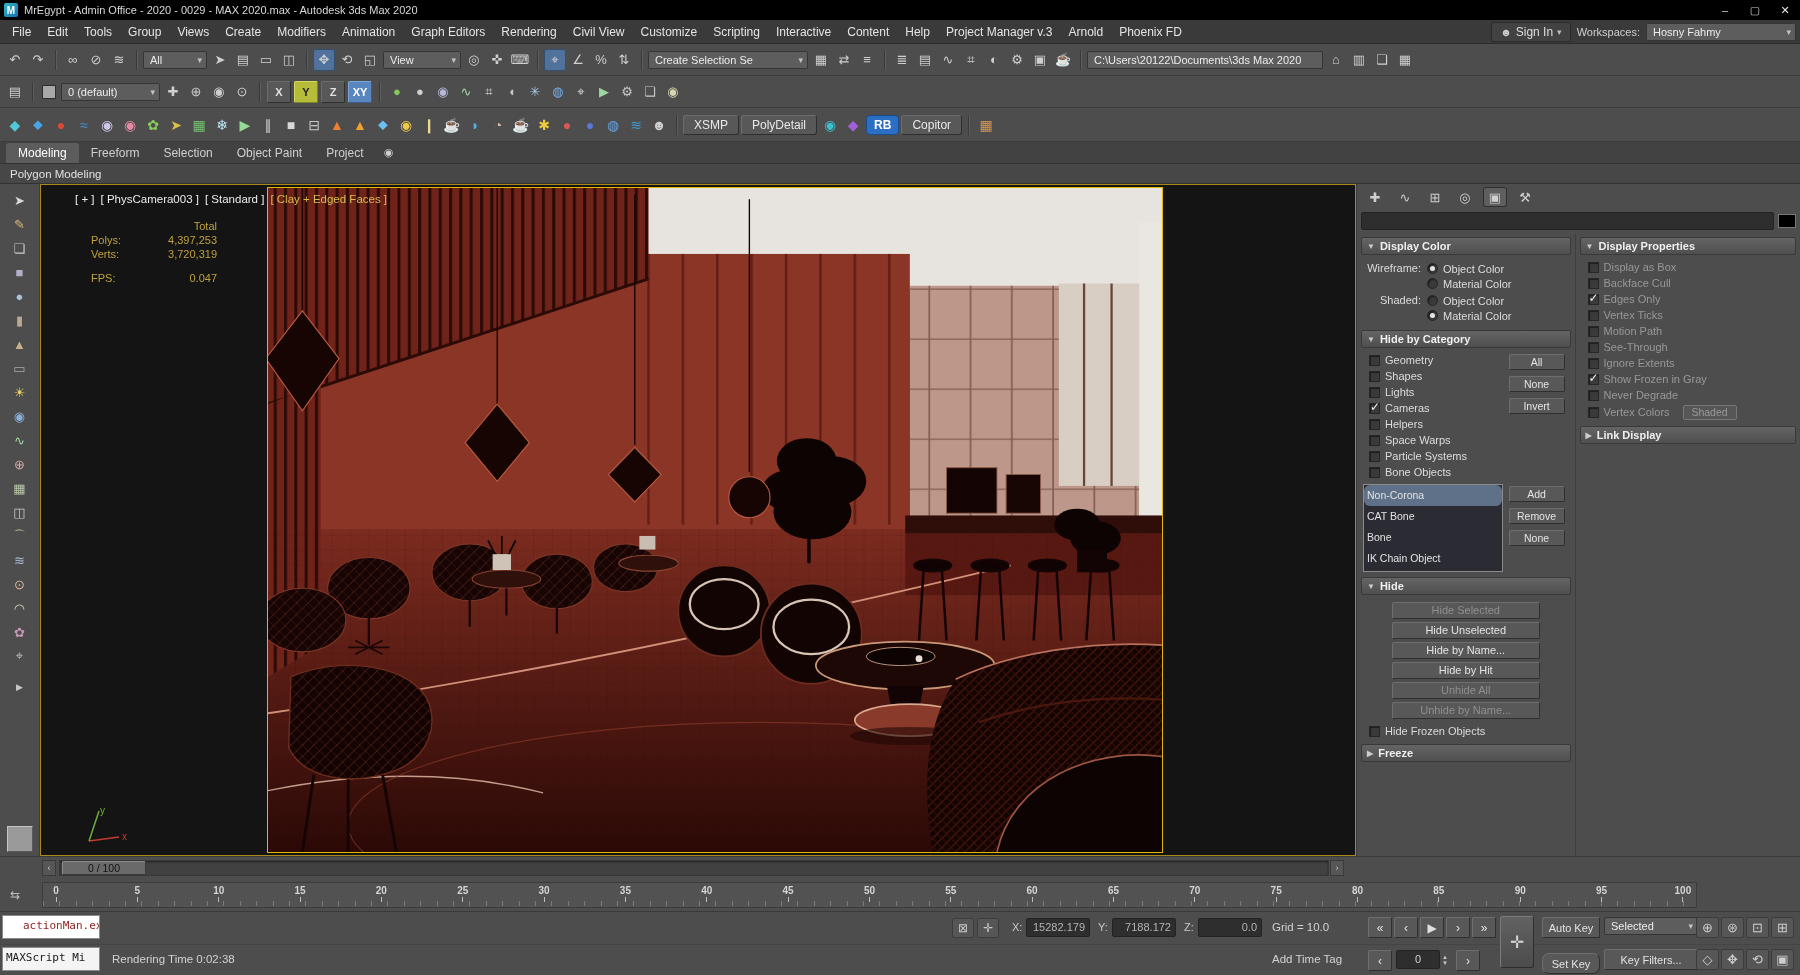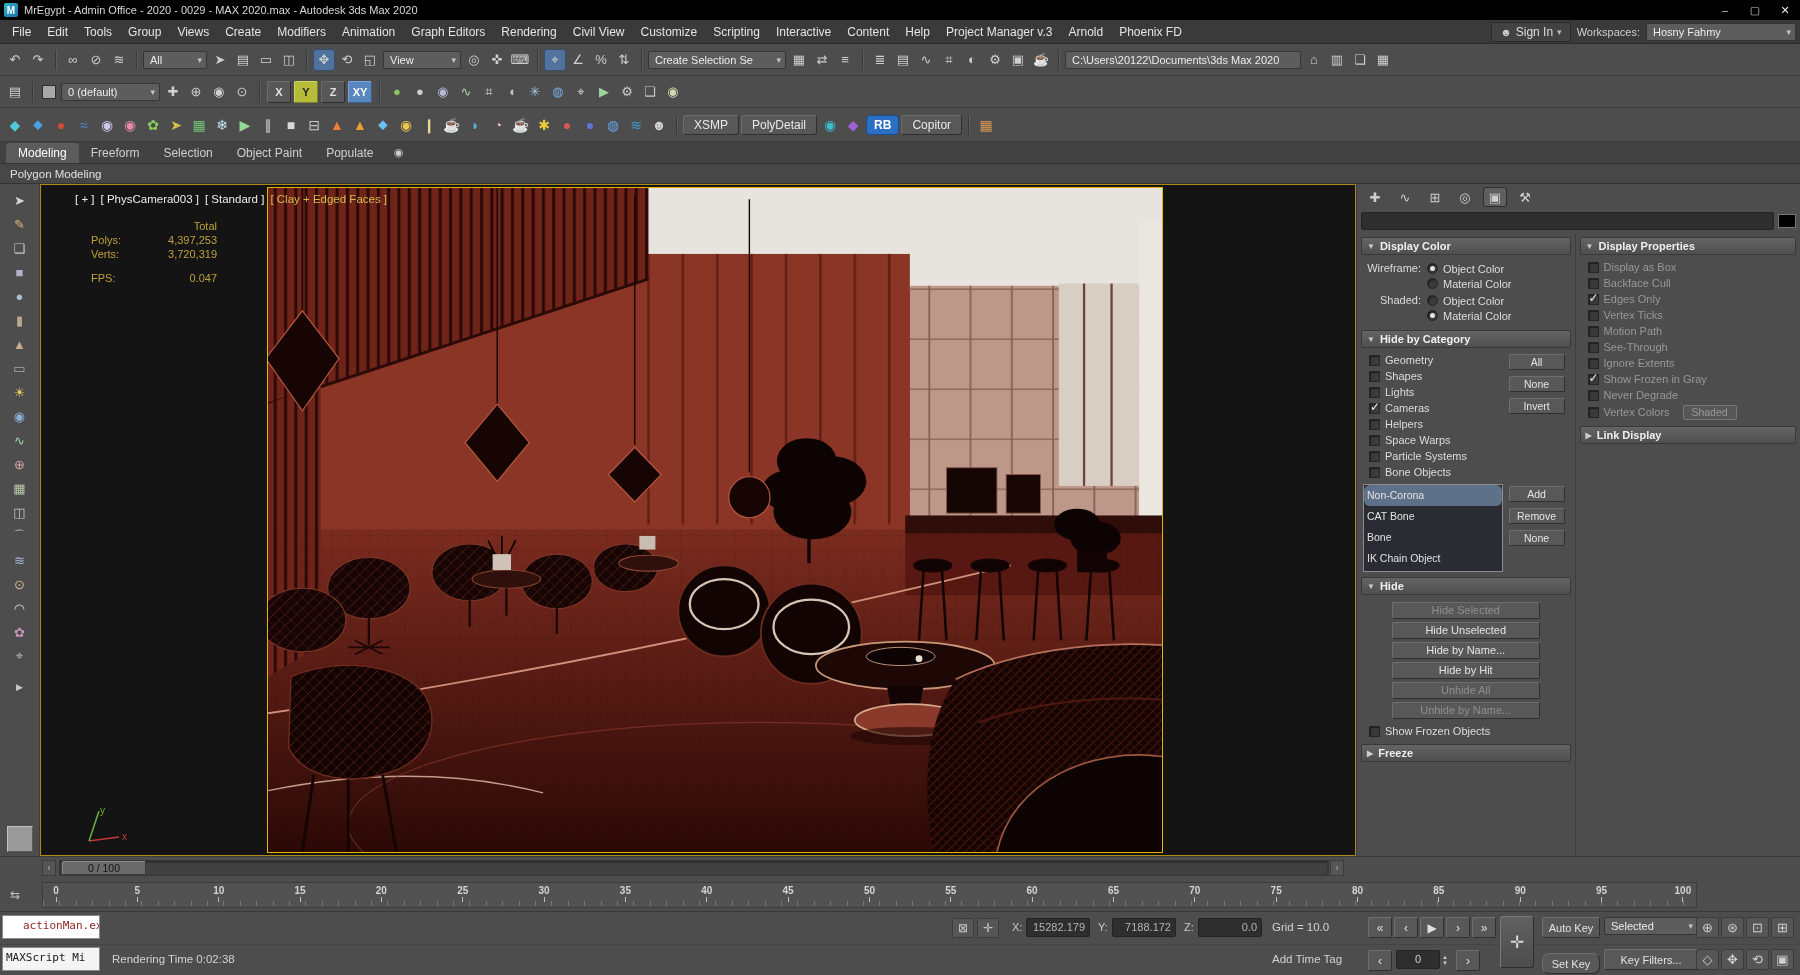--- a/index.html
+++ b/index.html
@@ -281,21 +281,21 @@
       </div>
     <span class="tbsep"></span>
     <div class="icon-strip">
 
     <span class="tbicon active">⌖</span>
         <span class="tbicon">∠</span>
         <span class="tbicon">%</span>
         <span class="tbicon">⇅</span>
       </div>
     <span class="tbsep"></span>
-    <div class="combo" style="width:138px;">Create Selection Se</div>
+    <div class="combo" style="width:160px;">Create Selection Se</div>
     <div class="icon-strip">
 
     <span class="tbicon">▦</span>
         <span class="tbicon">⇄</span>
         <span class="tbicon">≡</span>
       </div>
     <span class="tbsep"></span>
     <div class="icon-strip">
 
     <span class="tbicon">≣</span>
@@ -410,21 +410,21 @@
       </div>
   </div>
 
   <div id="ribbontabs">
     <div style="display:flex;">
 
     <span class="ribbon-tab active">Modeling</span>
         <span class="ribbon-tab">Freeform</span>
         <span class="ribbon-tab">Selection</span>
         <span class="ribbon-tab">Object Paint</span>
-        <span class="ribbon-tab">Populate</span>
+        <span class="ribbon-tab">Project</span>
       </div>
     <span class="tbicon" style="font-size:11px;">◉</span>
   </div>
   <div id="ribbonpanel">
     <span>Polygon Modeling</span>
   </div>
 
   <div id="lefttoolbar">
     <div style="display:flex;flex-direction:column;align-items:center;">
 
@@ -798,21 +798,21 @@
 
             <div class="cpbtn disabled">Hide Selected</div>
                 <div class="cpbtn">Hide Unselected</div>
                 <div class="cpbtn">Hide by Name...</div>
                 <div class="cpbtn">Hide by Hit</div>
                 <div class="cpbtn disabled">Unhide All</div>
                 <div class="cpbtn disabled">Unhide by Name...</div>
               </div>
             <div class="cprow" style="margin-top:4px;">
               <span class="cb"></span>
-              <span class="cblabel">Show Frozen Objects</span>
+              <span class="cblabel">Hide Frozen Objects</span>
             </div>
           </div>
         </div>
 
         <div class="rollout">
           <div class="rhead">
             <span class="rarrow">▶</span>
             <span>Freeze</span>
           </div>
         </div>

